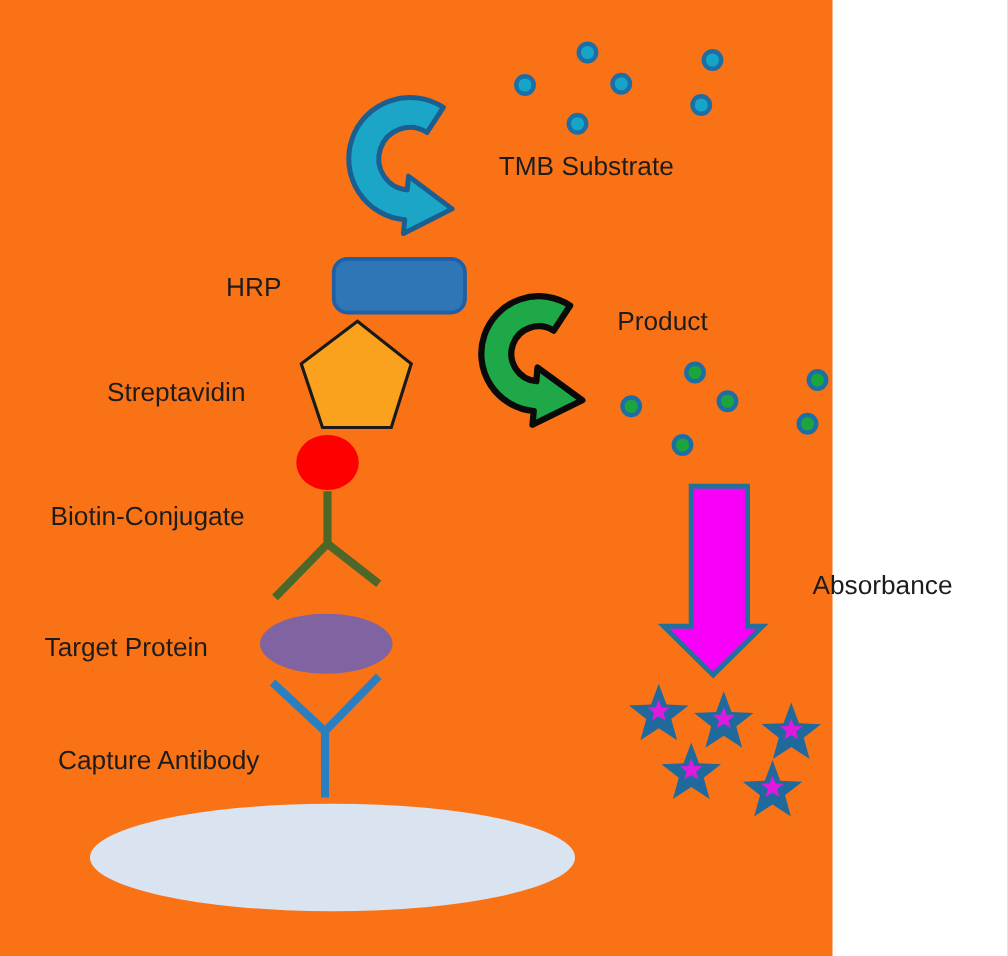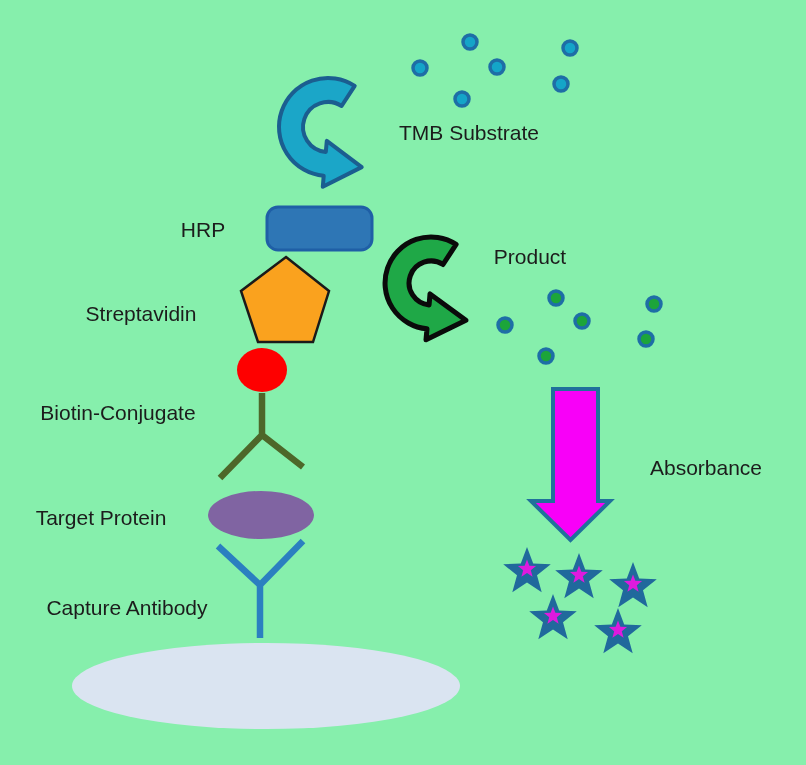--- a/index.html
+++ b/index.html
@@ -5,23 +5,23 @@
   html, body {
     margin: 0;
     padding: 0;
     background: #FFFFFF;
     width: 806px;
     height: 765px;
     overflow: hidden;
   }
   .stage {
     position: relative;
-    width: 806px;
+    width: 666px;
     height: 765px;
-    background: #86efac;
+    background: #f97316;
   }
   svg { display: block; }
   .lbl {
     font-family: "Liberation Sans", sans-serif;
     font-size: 21px;
     font-weight: 400;
   }
 </style>
 </head>
 <body>

